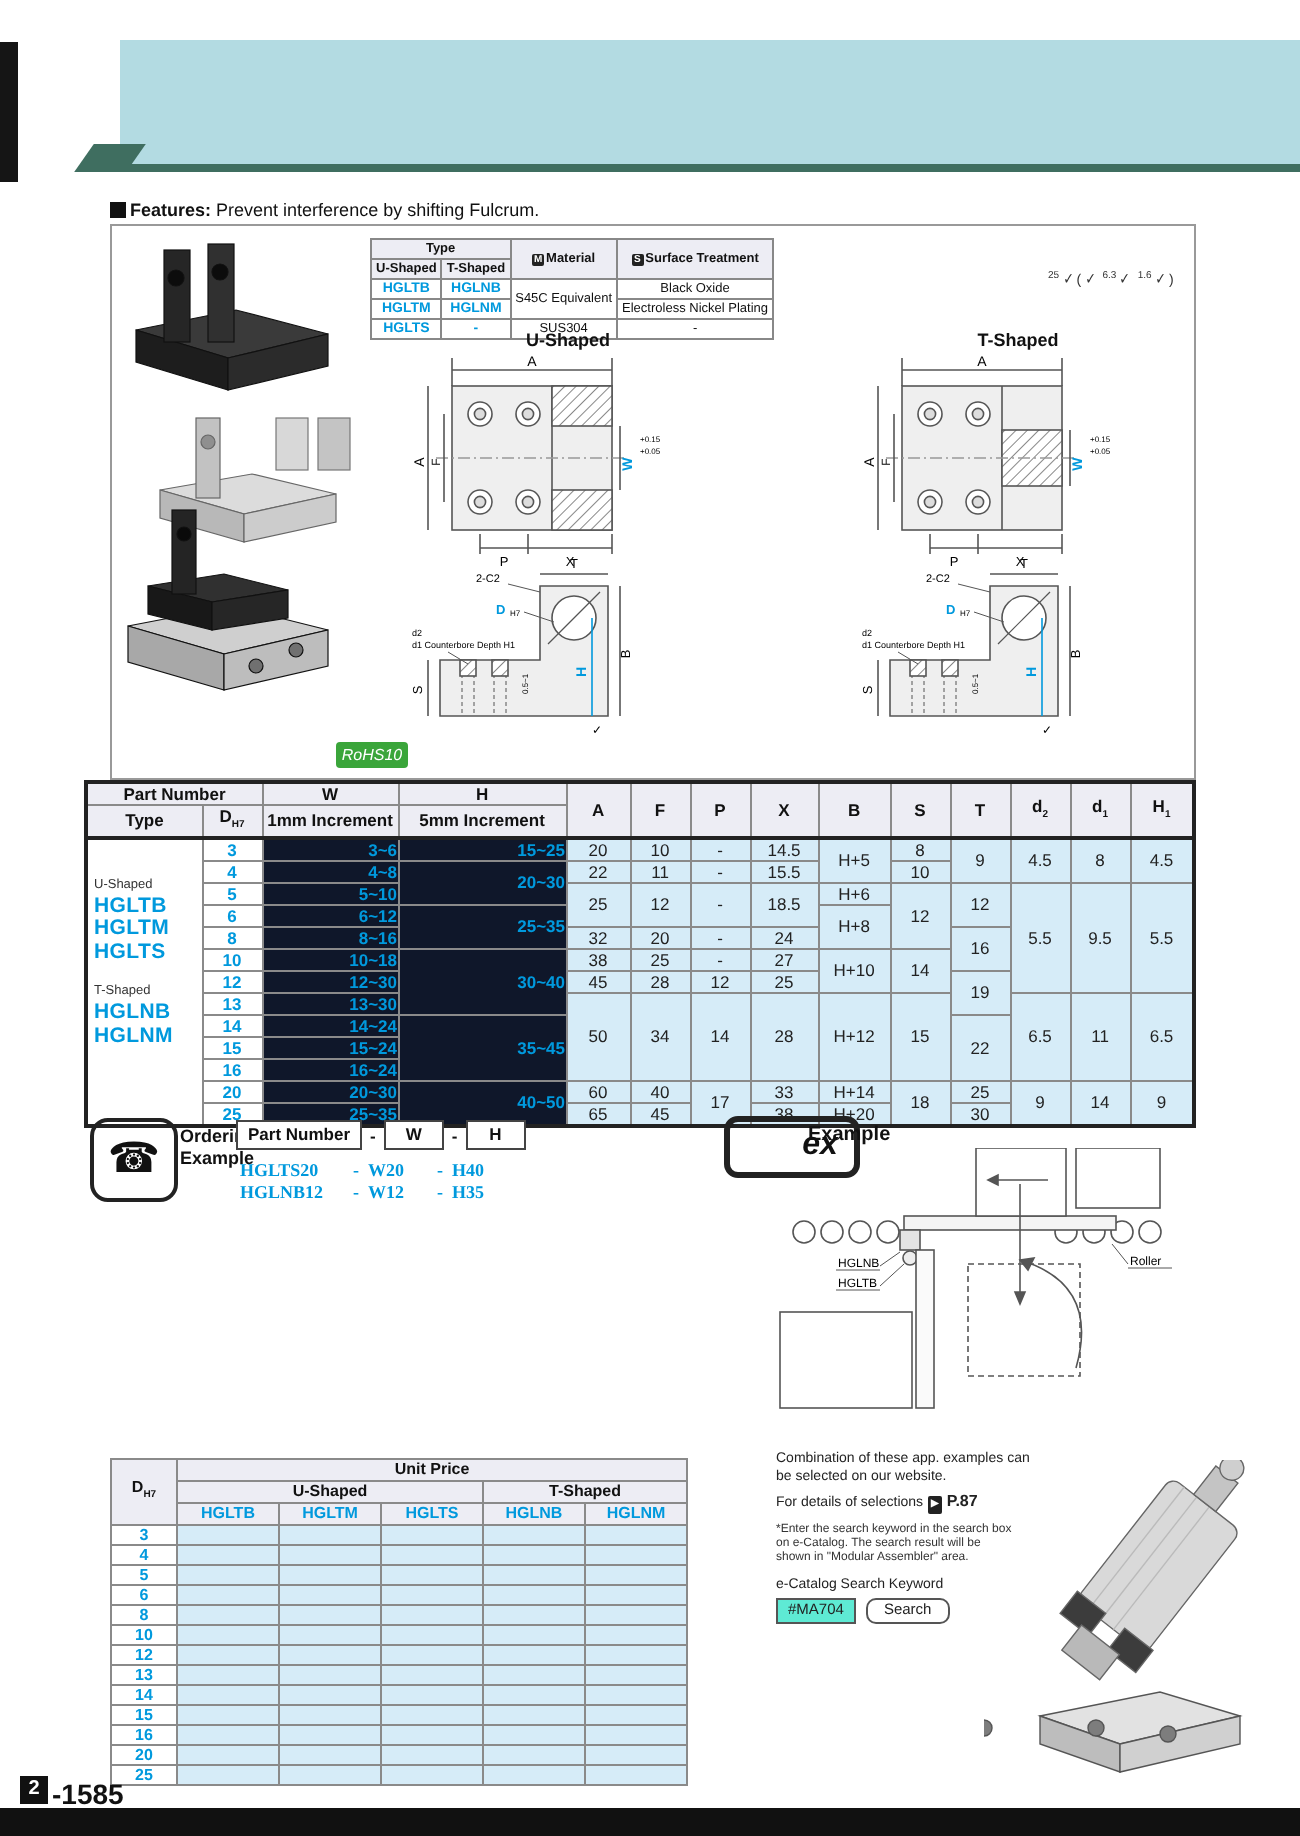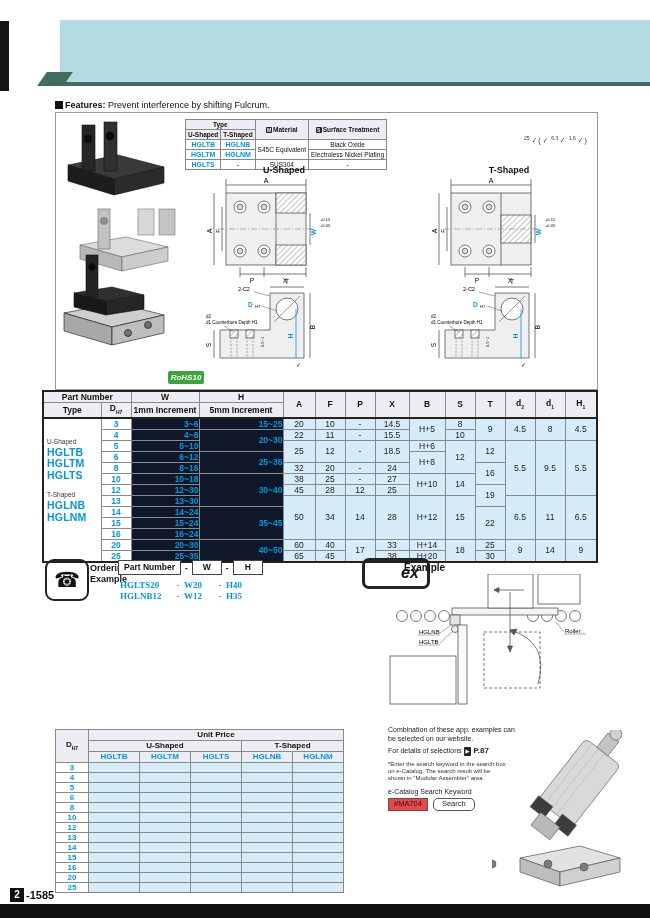--- a/index.html
+++ b/index.html
@@ -26,21 +26,21 @@
   
   .rough{position:absolute;left:468px;top:22px;font-size:7px;color:#333;white-space:nowrap;}
   .rough .chk{display:inline-block;transform:scaleX(.8);font-size:8px;margin:0 1px;}
   .rough .sm{font-size:5px;vertical-align:3px;}
   .dr-title{position:absolute;top:52px;width:130px;text-align:center;font-size:9px;font-weight:bold;}
   .u-title{left:163px;} .t-title{left:388px;}
   .dwg{position:absolute;top:62px;width:170px;height:200px;}
   .u-dwg{left:148px;} .t-dwg{left:373px;}
   .photos{position:absolute;left:4px;top:4px;width:122px;height:262px;}
   .rohs{position:absolute;left:112px;top:258px;width:36px;height:13px;background:#3aa53a;border-radius:2px;
-        color:#fff;font-weight:bold;font-style:italic;font-size:8px;text-align:center;line-height:13px;}
+        color:#fff;font-weight:normal;font-style:italic;font-size:8px;text-align:center;line-height:13px;}
   
   .main-table{position:absolute;left:42px;top:390px;width:554px;border-collapse:collapse;table-layout:fixed;
               font-size:8.5px;text-align:center;border:2px solid #222;}
   .main-table th,.main-table td{border:1px solid #8a8a8a;padding:0;line-height:10px;overflow:hidden;}
   .main-table thead th{background:#ededf4;font-weight:bold;height:10px;}
   .main-table thead tr.h2 th{height:12px;border-bottom:2px solid #222;}
   .main-table sub{font-size:5px;}
   .main-table tbody tr{height:11px;}
   .dcell{color:#0099dd;font-weight:bold;background:#fff;}
   .wcell{color:#0099dd;font-weight:bold;background:#0f172a;text-align:right;}
@@ -66,36 +66,36 @@
   .ex-dwg{position:absolute;left:388px;top:574px;width:214px;height:134px;}
   
   .info{position:absolute;left:388px;top:726px;width:130px;font-size:7px;line-height:8.5px;color:#222;}
   .info .ref-line{margin-top:4px;font-size:7px;}
   .info .ref{font-weight:bold;font-size:8px;}
   .cat-ic{display:inline-block;background:#222;color:#fff;font-size:5px;font-weight:bold;
           padding:0 2px;border-radius:1px;margin:0 2px;vertical-align:0;}
   .info .note{margin-top:5px;font-size:6px;line-height:7px;color:#333;width:120px;}
   .info .kw-label{margin-top:6px;font-size:7px;}
   .kw-row{margin-top:2px;display:flex;gap:5px;align-items:center;}
-  .kw-box{border:1px solid #555;padding:1px 5px;font-size:7.5px;background:#ef4444;}
+  .kw-box{border:1px solid #555;padding:1px 5px;font-size:7.5px;background:#5eead4;}
   .search-btn{border:1px solid #555;border-radius:5px;padding:1px 8px;font-size:7.5px;background:#fff;}
   .iso-dwg{position:absolute;left:492px;top:730px;width:150px;height:160px;}
   
   .price-table{position:absolute;left:55px;top:729px;width:288px;border-collapse:collapse;table-layout:fixed;
                font-size:8px;text-align:center;border:1.5px solid #222;}
   .price-table th,.price-table td{border:1px solid #8a8a8a;padding:0;}
   .price-table thead th{background:#ededf4;font-weight:bold;height:10px;line-height:10px;}
   .price-table thead .pn{color:#0099dd;}
   .price-table sub{font-size:5px;}
   .price-table tbody tr{height:10px;}
   .pricecell{background:#d6ecf8;}
   
   .book-no{position:absolute;left:10px;top:888px;width:14px;height:14px;background:#111;color:#fff;
            font-size:10px;font-weight:bold;text-align:center;line-height:14px;}
-  .page-no{position:absolute;left:26px;top:889px;font-size:11px;font-weight:bold;}
+  .page-no{position:absolute;left:26px;top:889px;font-size:14px;font-weight:bold;}
   .bottom-bar{position:absolute;left:0;top:904px;width:650px;height:14px;background:#111;}
   svg text{font-family:"Liberation Sans",sans-serif;}
   .blue{fill:#0099dd;font-weight:bold;}
 </style>
 </head>
 <body>
 
 <div class="page">
 
   <div class="left-tab"></div>

